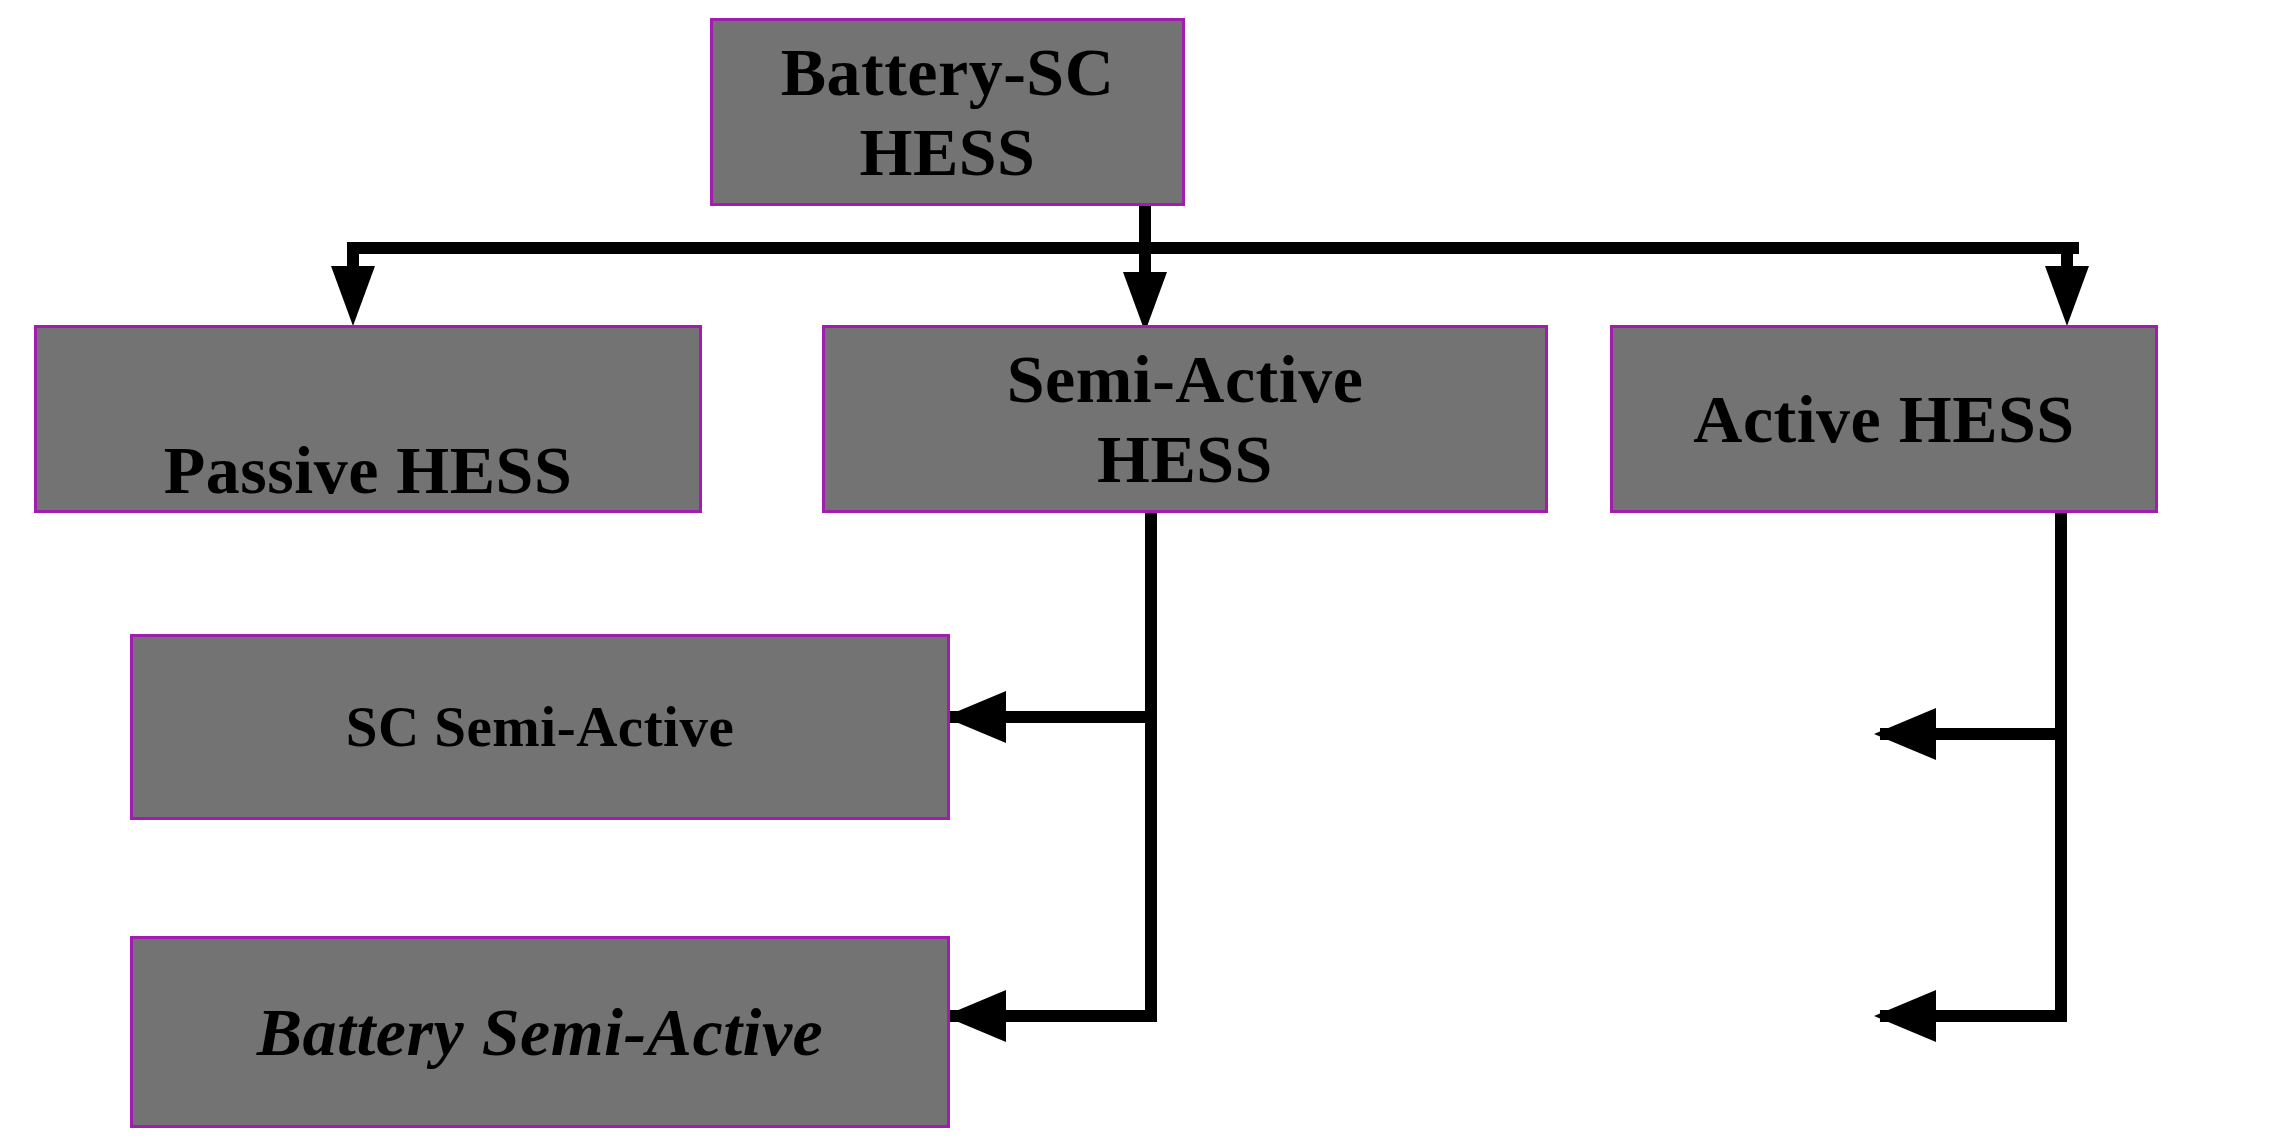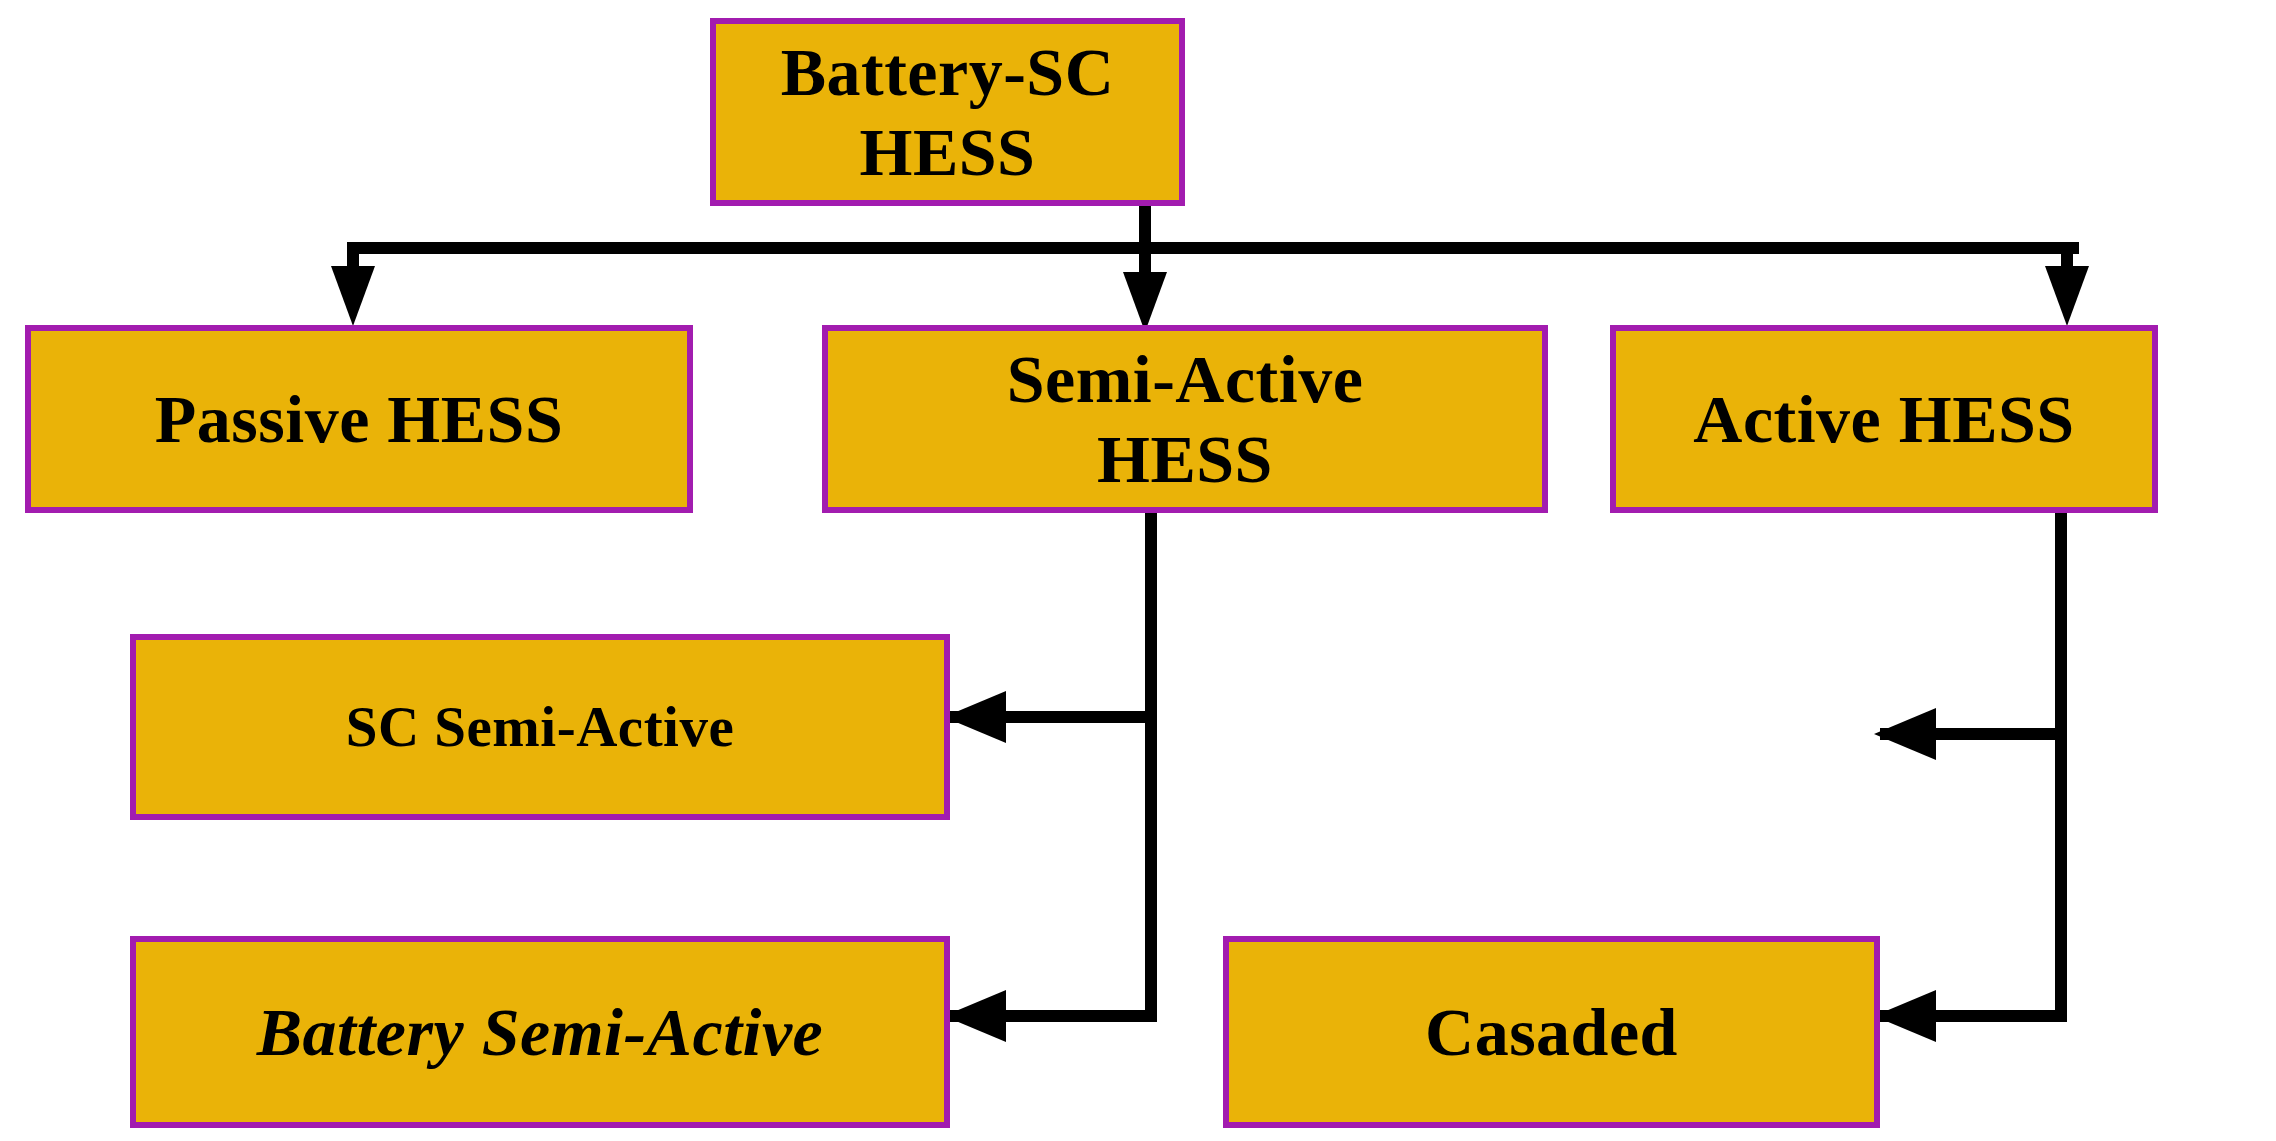--- a/index.html
+++ b/index.html
@@ -14,38 +14,38 @@
   #diagram-root {
     position: relative;
     width: 2276px;
     height: 1141px;
     background: #ffffff;
     overflow: hidden;
   }
   .node-box {
     position: absolute;
     box-sizing: border-box;
-    border: 6px solid #a21caf;
-    background: #eab308;
+    border: 3px solid #a21caf;
+    background: #737373;
     display: flex;
     align-items: center;
     justify-content: center;
     text-align: center;
   }
   .node-label {
     font-family: "Liberation Serif", "DejaVu Serif", serif;
     font-weight: bold;
     color: #000000;
     line-height: 1.18;
     letter-spacing: 0.5px;
     white-space: pre-line;
   }
   
   #box-root        { left: 710px;  top: 18px;   width: 475px; height: 188px; }
-  #box-passive     { left: 25px;   top: 325px;  width: 668px; height: 188px; }
+  #box-passive     { left: 34px;   top: 325px;  width: 668px; height: 188px; align-items: flex-end; }
   #box-semiactive  { left: 822px;  top: 325px;  width: 726px; height: 188px; }
   #box-active      { left: 1610px; top: 325px;  width: 548px; height: 188px; }
   #box-sc-semi     { left: 130px;  top: 634px;  width: 820px; height: 186px; }
   #box-parallel    { left: 1223px; top: 640px;  width: 657px; height: 188px; }
   #box-batt-semi   { left: 130px;  top: 936px;  width: 820px; height: 192px; font-style: italic; }
   #box-casaded     { left: 1223px; top: 936px;  width: 657px; height: 192px; }
 
   #box-root .node-label       { font-size: 68px; }
   #box-passive .node-label    { font-size: 68px; }
   #box-semiactive .node-label { font-size: 68px; }
@@ -153,17 +153,14 @@
 
   <div class="node-box" id="box-sc-semi">
     <span class="node-label">SC Semi-Active</span>
   </div>
 
 
   <div class="node-box" id="box-batt-semi">
     <span class="node-label">Battery  Semi-Active</span>
   </div>
 
-  <div class="node-box" id="box-casaded">
-    <span class="node-label">Casaded</span>
-  </div>
 
 </div>
 
 </body></html>

